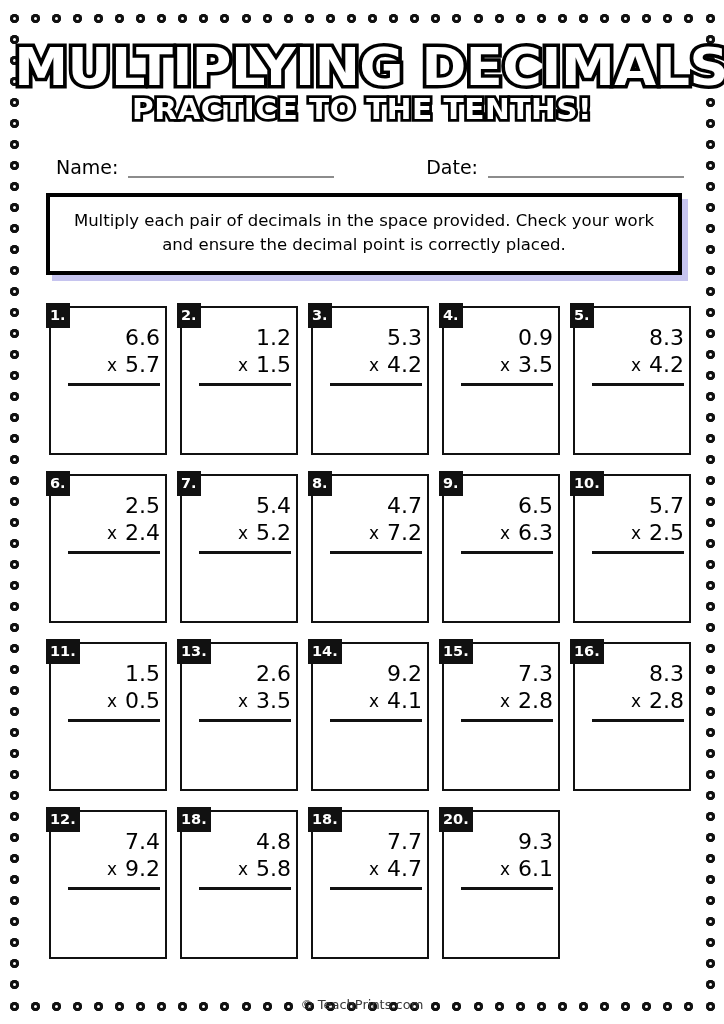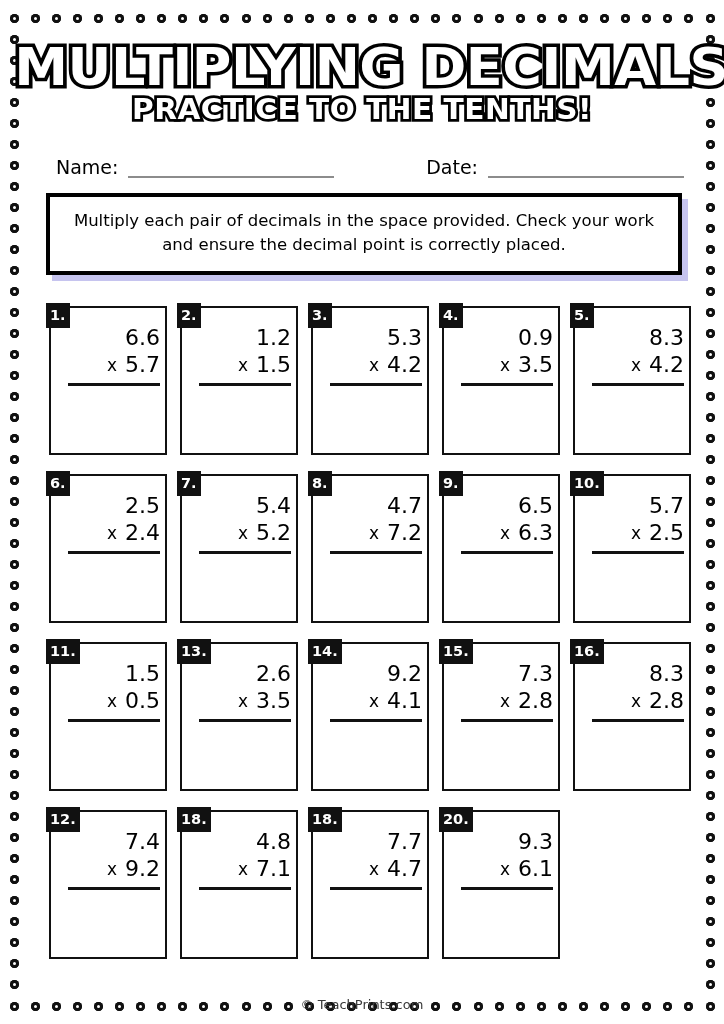--- a/index.html
+++ b/index.html
@@ -529,21 +529,21 @@
           <span class="prow">7.4</span>
           <span class="prow"><span class="op">x</span><span>9.2</span></span>
           <div class="answer-rule"></div>
         </div>
       </div>
       <div class="cell">
         <div class="cell-box"></div>
         <div class="cell-num">18.</div>
         <div class="problem">
           <span class="prow">4.8</span>
-          <span class="prow"><span class="op">x</span><span>7.1</span></span>
+          <span class="prow"><span class="op">x</span><span>5.8</span></span>
           <div class="answer-rule"></div>
         </div>
       </div>
       <div class="cell">
         <div class="cell-box"></div>
         <div class="cell-num">18.</div>
         <div class="problem">
           <span class="prow">7.7</span>
           <span class="prow"><span class="op">x</span><span>4.7</span></span>
           <div class="answer-rule"></div>

